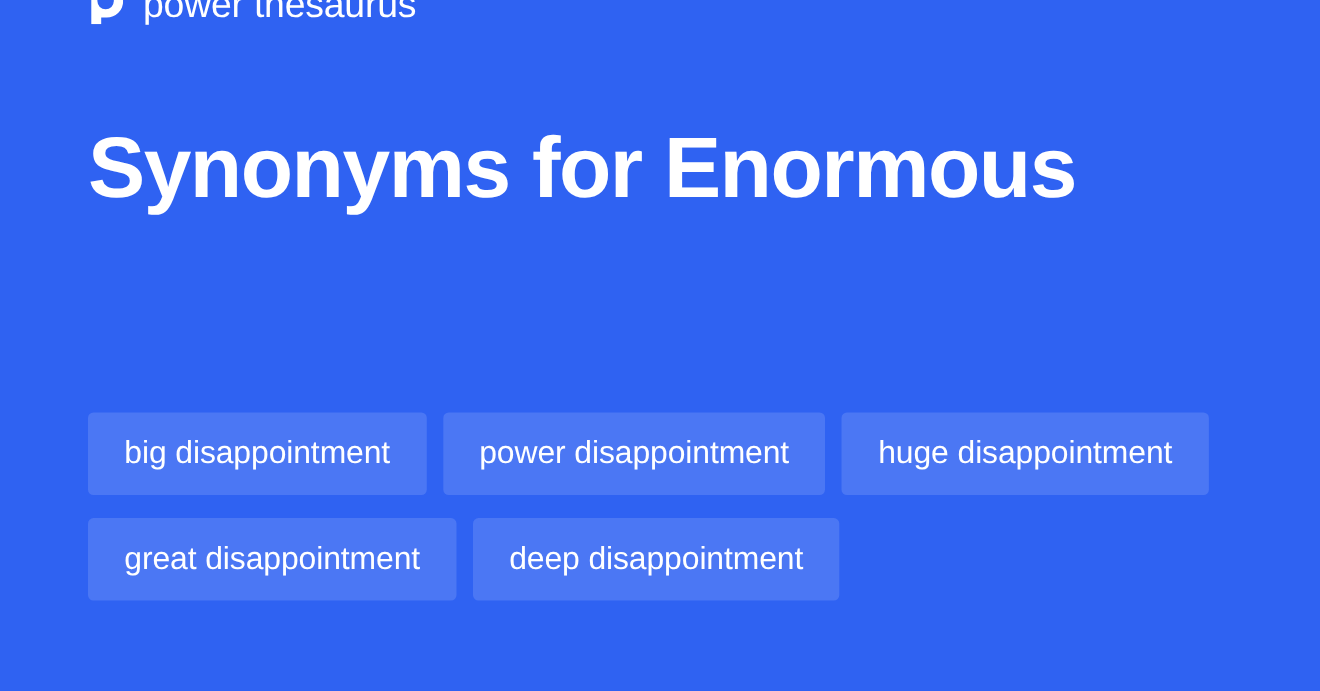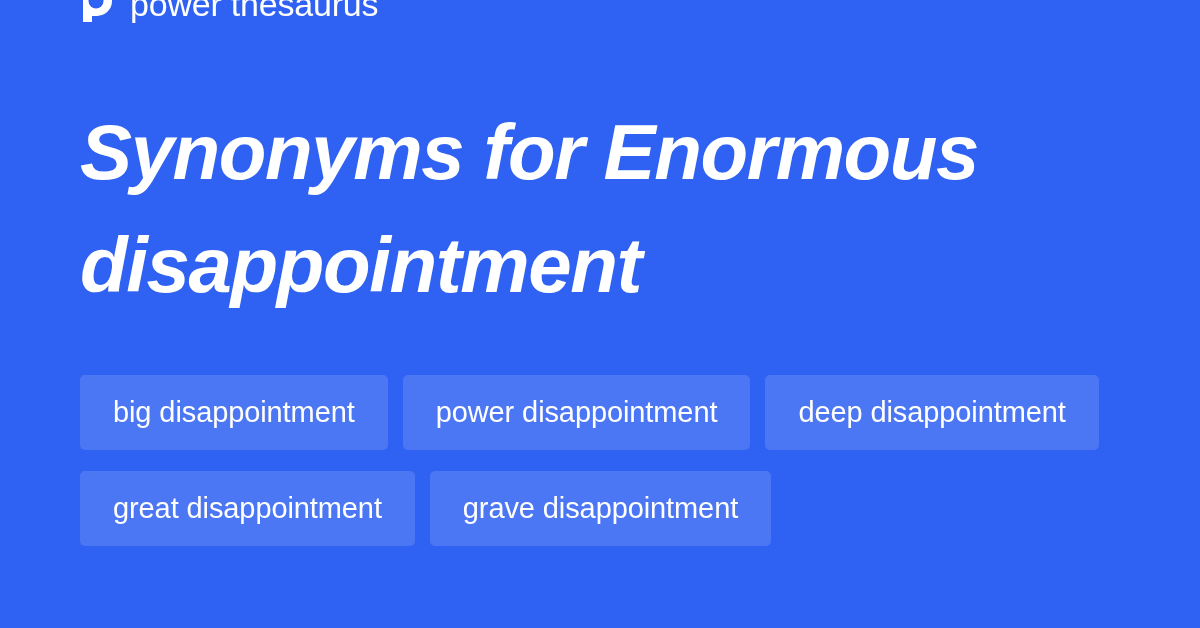--- a/index.html
+++ b/index.html
@@ -47,21 +47,20 @@
   .headline {
     position:absolute;
     left:80px;
     top:96px;
     width:1010px;
     font-size:78px;
     font-weight:700;
     line-height:113px;
     color:#ffffff;
     letter-spacing:-1.4px;
-    font-style:italic;
   }
 
   
   .chips {
     position:absolute;
     left:80px;
     top:375px;
     width:1040px;
     display:flex;
     flex-wrap:wrap;
@@ -92,24 +91,23 @@
         <path d="M5 0 H19 A15 15 0 0 1 19 30 H14 V36 H5 Z" fill="#ffffff"></path>
         <circle cx="18" cy="15" r="7.5" fill="#2f62f2"></circle>
       </svg>
     </span>
     <span class="brand-word">power thesaurus</span>
   </div>
 
   <h1 class="headline">
     <span>Synonyms for Enormous</span>
     <br>
-    <span>disappointment</span>
   </h1>
 
   <div class="chips">
     <span class="chip">big disappointment</span>
     <span class="chip">power disappointment</span>
+    <span class="chip">huge disappointment</span>
+    <span class="chip">great disappointment</span>
     <span class="chip">deep disappointment</span>
-    <span class="chip">great disappointment</span>
-    <span class="chip">grave disappointment</span>
   </div>
 
 </div>
 
 </body></html>

